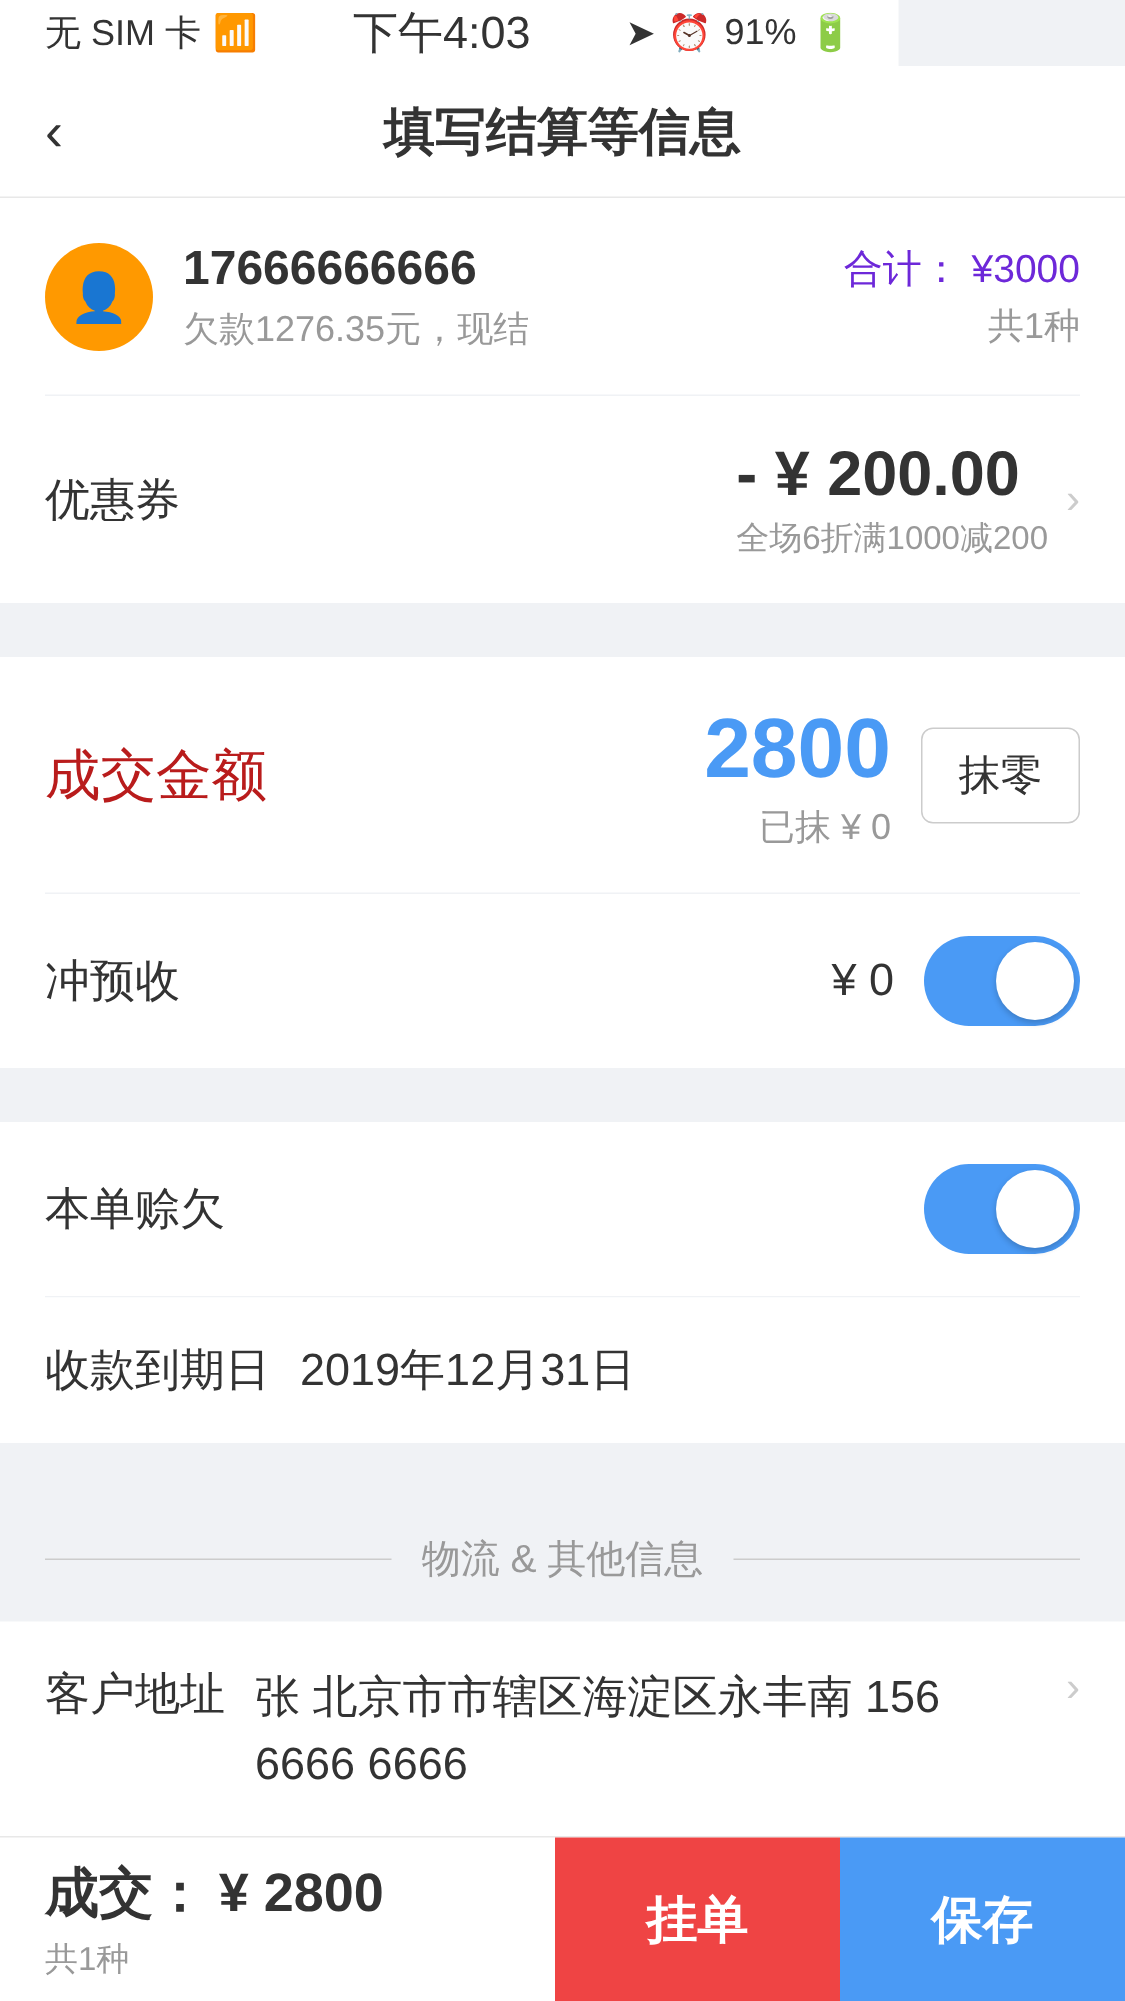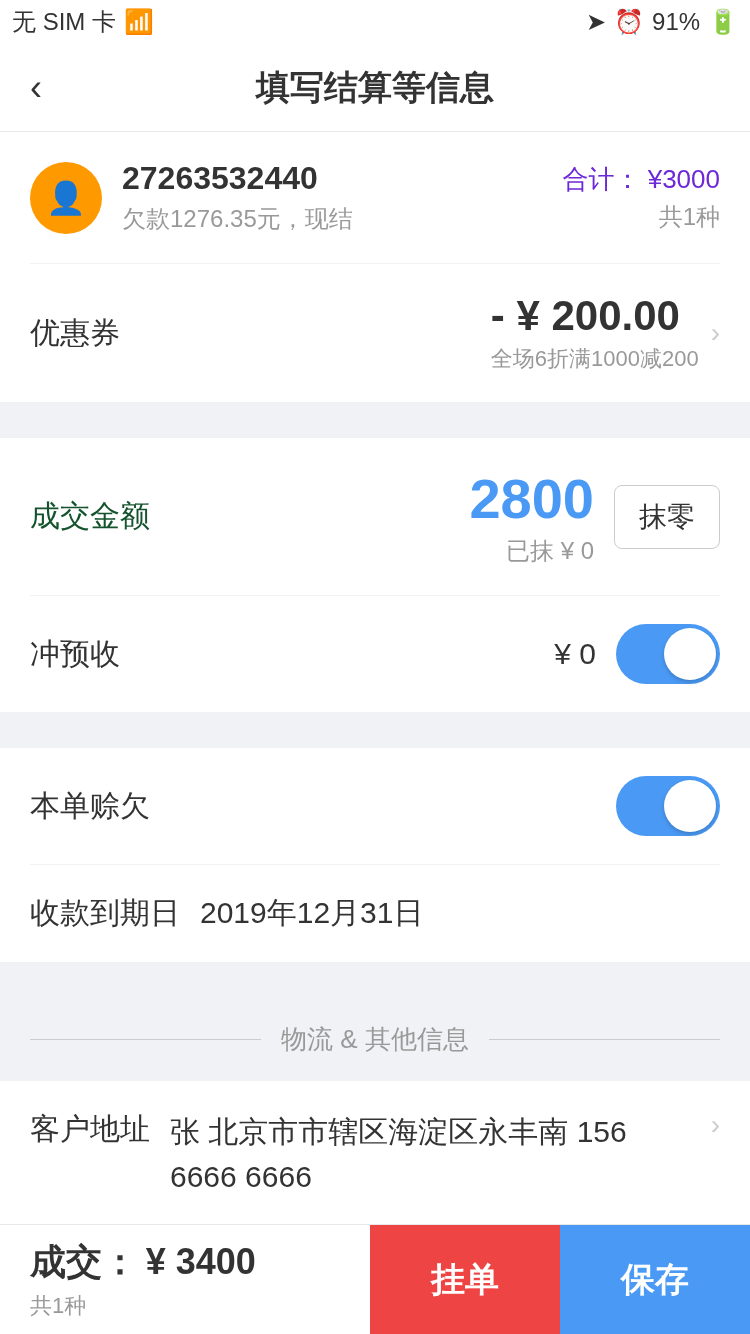--- a/index.html
+++ b/index.html
@@ -8,27 +8,27 @@
       width: 750px;
       min-height: 1334px;
       font-family: -apple-system, "PingFang SC", "Helvetica Neue", Arial, sans-serif;
       background: #f0f2f5;
       font-size: 28px;
       color: #333;
     }
 
     
     .status-bar {
-      width: 750px;
+      width: 599px;
       height: 44px;
       background: #fff;
       display: flex;
       align-items: center;
       justify-content: space-between;
-      padding: 0 12px;
+      padding: 0 30px;
       font-size: 24px;
       color: #333;
     }
     .status-bar-left { display: flex; align-items: center; gap: 8px; }
     .status-bar-center { font-size: 30px; font-weight: 500; }
     .status-bar-right { display: flex; align-items: center; gap: 8px; font-size: 24px; }
 
     
     .nav-bar {
       width: 750px;
@@ -116,21 +116,21 @@
     }
 
     
     .deal-amount-row {
       display: flex;
       align-items: center;
       justify-content: space-between;
       padding: 28px 30px;
       background: #fff;
     }
-    .deal-amount-label { font-size: 30px; color: #14532d; }
+    .deal-amount-label { font-size: 37px; color: #b91c1c; }
     .deal-amount-right { display: flex; align-items: center; gap: 20px; }
     .deal-amount-main { text-align: right; margin-left: 28px; }
     .deal-number { font-size: 56px; font-weight: 600; color: #4a9af5; }
     .deal-sub { font-size: 24px; color: #999; margin-top: 4px; }
     .round-btn {
       border: 1px solid #ccc;
       border-radius: 8px;
       padding: 12px 24px;
       font-size: 28px;
       color: #333;
@@ -263,20 +263,21 @@
     .btn-save { background: #4a9af5; }
   </style>
 </head>
 <body>
 
 <div class="status-bar">
   <div class="status-bar-left">
     <span>无 SIM 卡</span>
     <span>📶</span>
   </div>
+  <div class="status-bar-center">下午4:03</div>
   <div class="status-bar-right">
     <span>➤</span>
     <span>⏰</span>
     <span>91%</span>
     <span>🔋</span>
   </div>
 </div>
 
 <div class="nav-bar">
   <span class="nav-back">‹</span>
@@ -285,21 +286,21 @@
 
 <div class="content">
 
   <div class="card">
     <div class="user-info-row">
       <div class="user-info-left">
         <div class="avatar">
           <span>👤</span>
         </div>
         <div>
-          <div class="user-phone">27263532440</div>
+          <div class="user-phone">17666666666</div>
           <div class="user-debt">欠款1276.35元，现结</div>
         </div>
       </div>
       <div class="user-info-right">
         <div class="total-label">
           <span>合计：</span>
           <span>¥3000</span>
         </div>
         <div class="total-count">共1种</div>
       </div>
@@ -383,19 +384,19 @@
   </div>
 
   <div class="empty-space"></div>
 
 </div>
 
 <div class="bottom-bar">
   <div class="bottom-summary">
     <div class="bottom-deal">
       <span>成交：</span>
-      <span style="font-size:36px; font-weight:600;">¥ 3400</span>
+      <span style="font-size:36px; font-weight:600;">¥ 2800</span>
     </div>
     <div class="bottom-count">共1种</div>
   </div>
   <div class="bottom-btn btn-pending">挂单</div>
   <div class="bottom-btn btn-save">保存</div>
 </div>
 
 </body></html>

